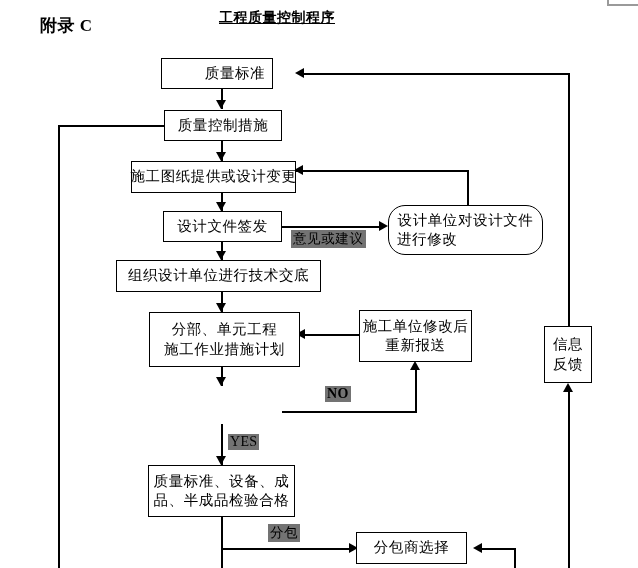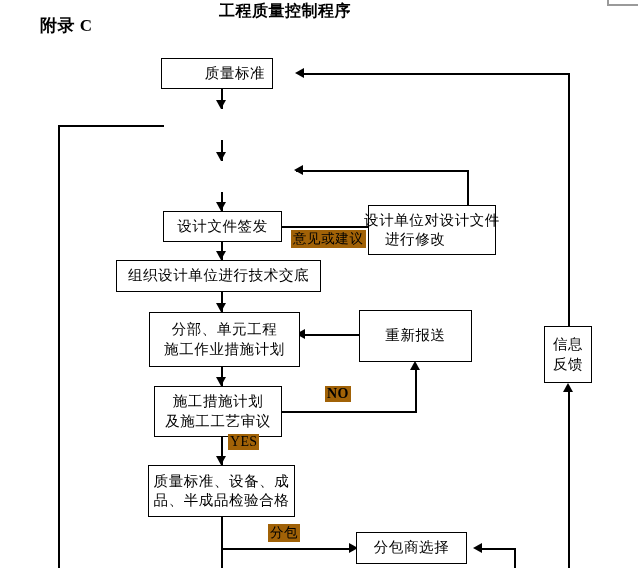--- a/index.html
+++ b/index.html
@@ -28,23 +28,24 @@
     margin-left: 13px;
   }
   #hdr-appendix {
     left: 27px;
     top: 14px;
     font-size: 17px;
     letter-spacing: 0.5px;
   }
   #hdr-title {
     left: 206px;
-    top: 1px;
-    font-size: 16px;
+    top: 9px;
+    font-size: 14px;
     letter-spacing: 0.5px;
+    text-decoration: underline;
   }
   
   .page-tick {
     position: absolute;
     background: #9a9a9a;
   }
   
   .node {
     position: absolute;
     box-sizing: border-box;
@@ -99,21 +100,21 @@
     border-bottom: 5.5px solid transparent;
     border-left: 9px solid #000;
   }
   
   .elabel {
     position: absolute;
     font-size: 13.5px;
     letter-spacing: 0.6px;
     white-space: nowrap;
     color: #000;
-    background: #a16207;
+    background: #737373;
     padding: 0 2px;
     z-index: 4;
   }
   .elabel.latin {
     font-family: "Liberation Serif", "DejaVu Serif", serif;
     font-size: 14px;
     letter-spacing: 0.3px;
   }
 </style>
 </head>
@@ -177,48 +178,51 @@
   <div class="arrow right" style="left:349px; top:543px;"></div>
 
   <div class="seg h" style="left:480px; top:548px; width:36px;"></div>
   <div class="seg v" style="left:514px; top:548px; height:20px;"></div>
   <div class="arrow left" style="left:473px; top:543px;"></div>
 
   <div class="node" style="left:161px; top:58px; width:112px; height:31px;padding-left:36px;">
     <span class="ln">质量标准</span>
   </div>
 
-
+  <div class="node" style="left:164px; top:110px; width:118px; height:31px;">
+    <span class="ln">质量控制措施</span>
+  </div>
+
+  <div class="node" style="left:131px; top:161px; width:165px; height:32px;">
+    <span class="ln">施工图纸提供或设计变更</span>
+  </div>
 
   <div class="node" style="left:163px; top:211px; width:119px; height:31px;">
     <span class="ln">设计文件签发</span>
   </div>
 
-  <div class="node" style="left:368px; top:205px; width:128px; height:50px;">
+  <div class="node" style="left:388px; top:205px; width:155px; height:50px;border-radius:17px;">
     <span class="ln">设计单位对设计文件</span>
-    <span class="ln" style="align-self:flex-start; margin-left:16px;">进行修改</span>
+    <span class="ln" style="align-self:flex-start; margin-left:8px;">进行修改</span>
   </div>
 
   <div class="node" style="left:116px; top:260px; width:205px; height:32px;text-align:right;">
     <span class="ln">组织设计单位进行技术交底</span>
   </div>
 
   <div class="node" style="left:149px; top:312px; width:151px; height:55px;">
     <span class="ln">分部、单元工程</span>
     <span class="ln">施工作业措施计划</span>
   </div>
 
   <div class="node" style="left:359px; top:310px; width:113px; height:52px;">
+    <span class="ln">施工单位修改后</span>
     <span class="ln">重新报送</span>
   </div>
 
-  <div class="node" style="left:154px; top:386px; width:128px; height:51px;">
-    <span class="ln">施工措施计划</span>
-    <span class="ln">及施工工艺审议</span>
-  </div>
 
   <div class="node narrow" style="left:544px; top:326px; width:48px; height:57px;justify-content:center;">
     <span class="ln">信息</span>
     <span class="ln">反馈</span>
   </div>
 
   <div class="node" style="left:148px; top:465px; width:147px; height:52px;">
     <span class="ln">质量标准、设备、成</span>
     <span class="ln">品、半成品检验合格</span>
   </div>

